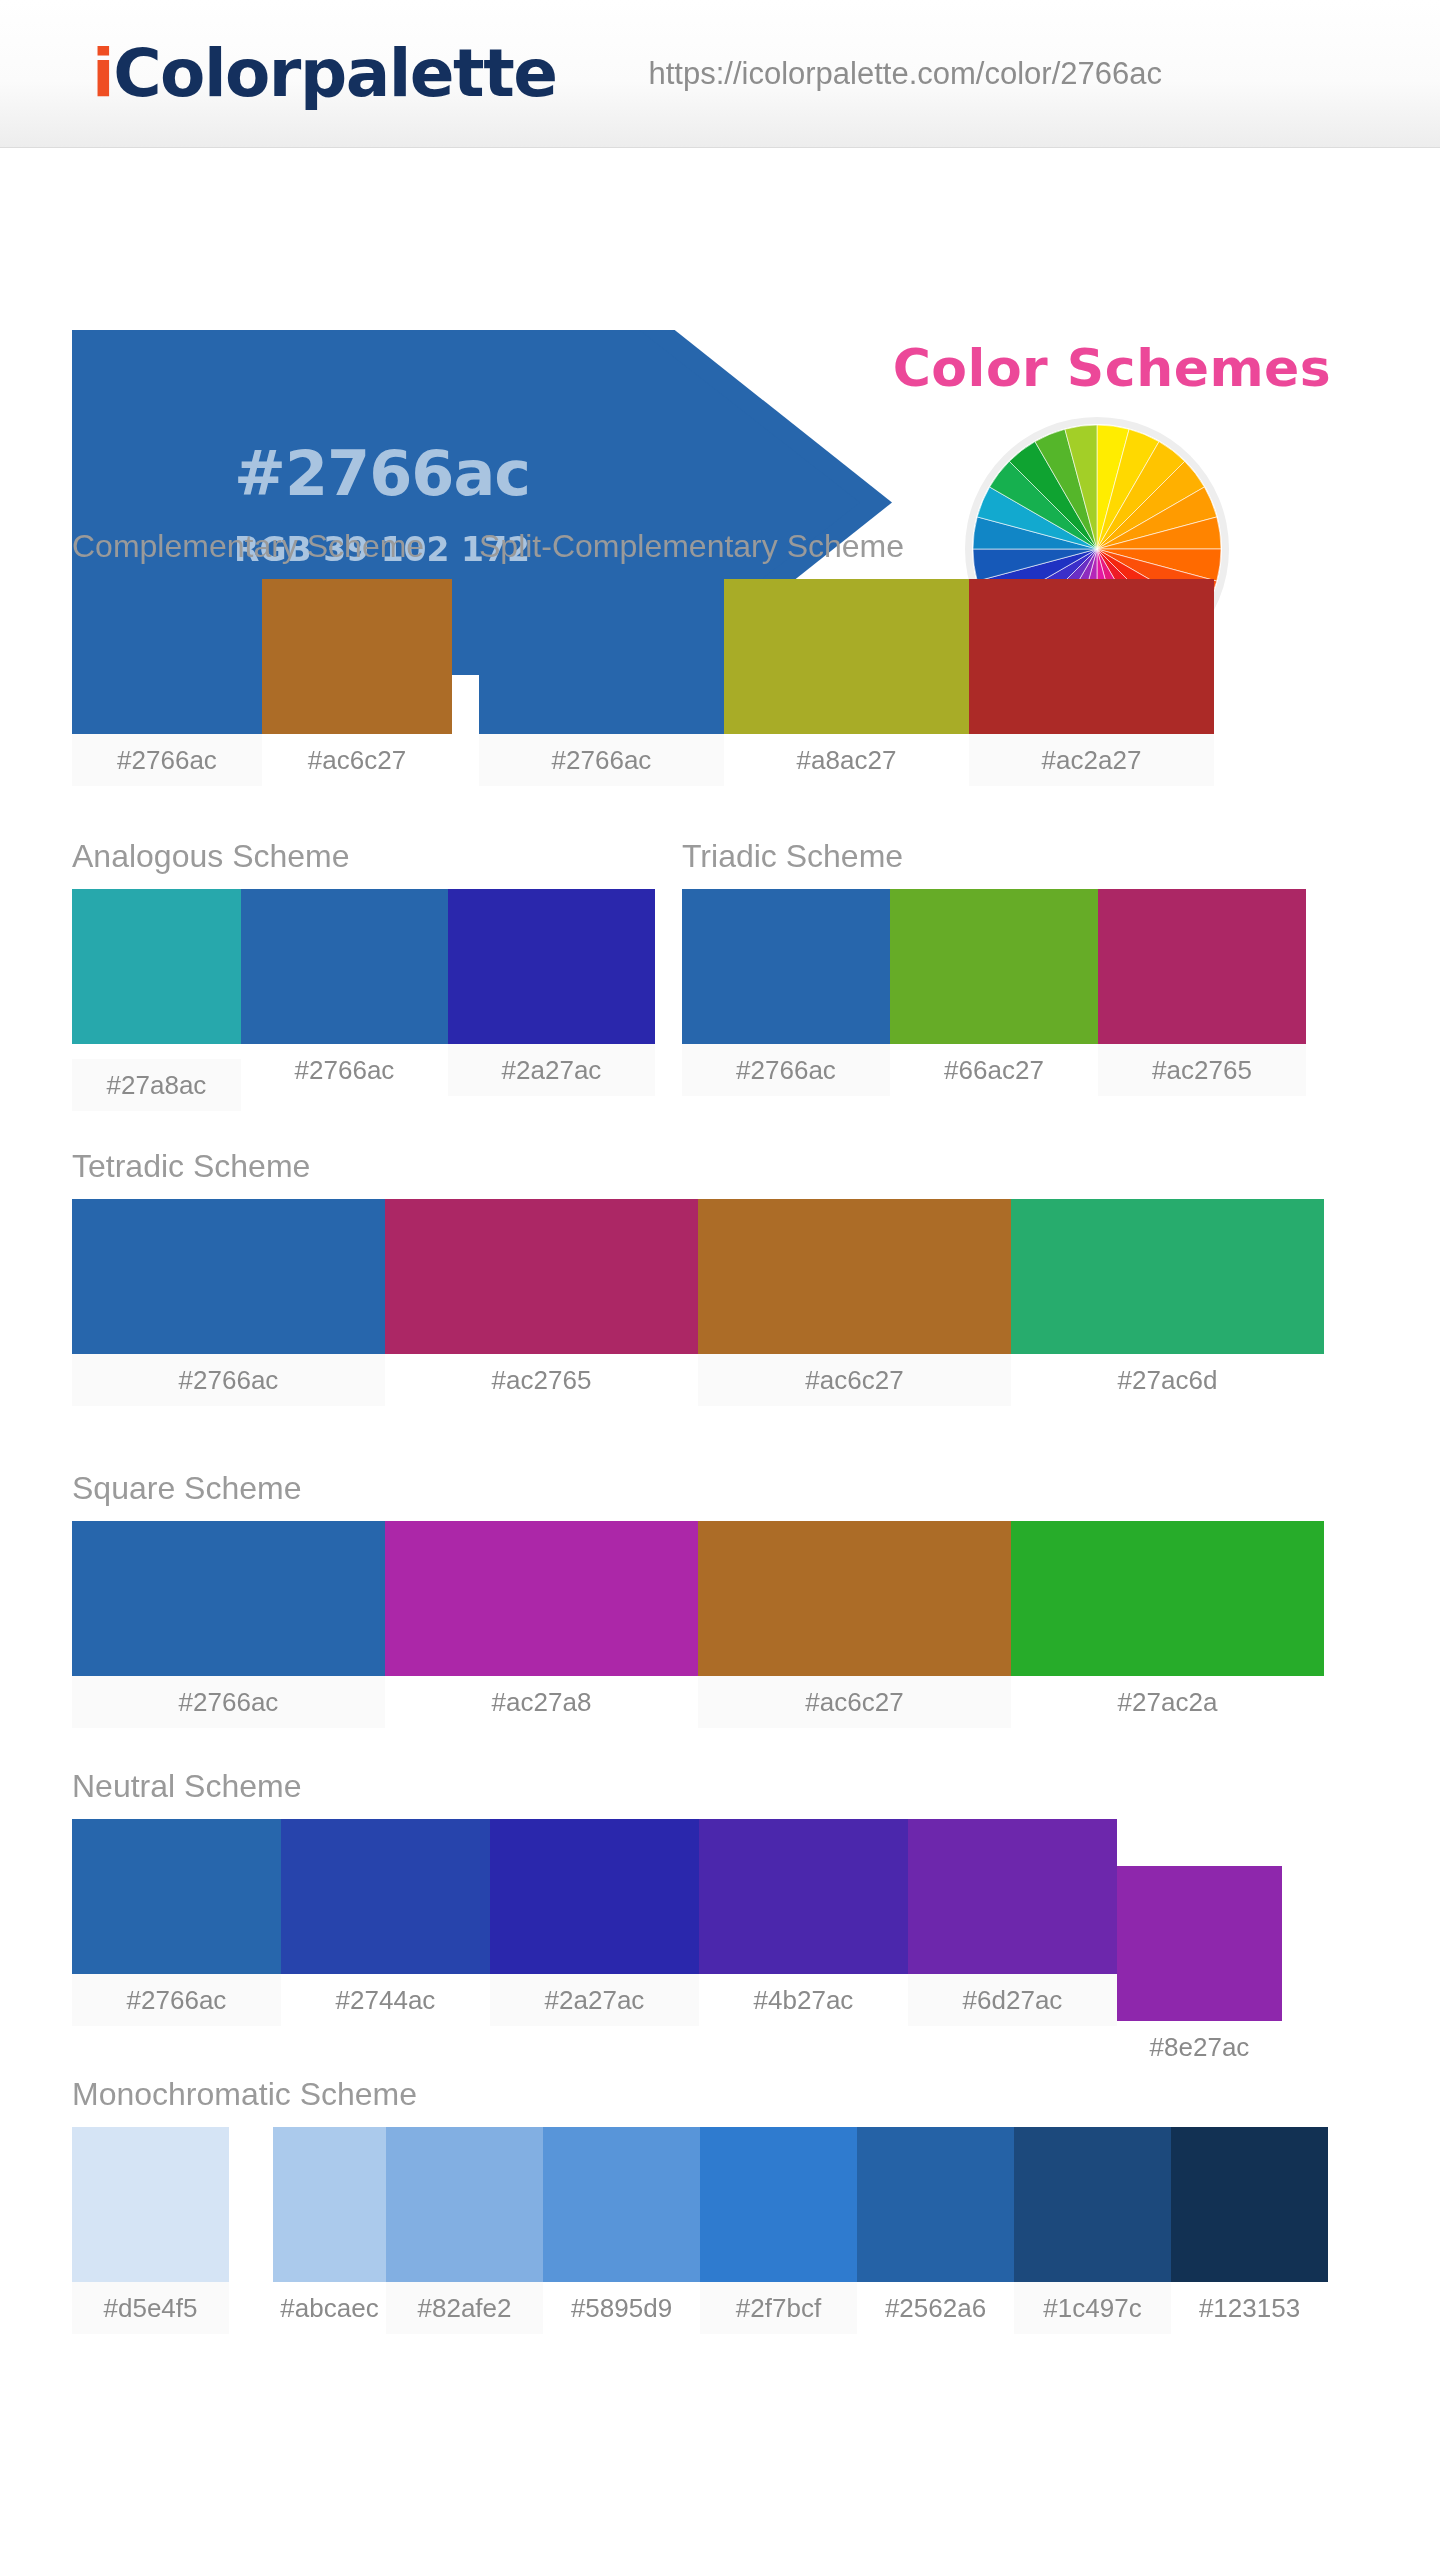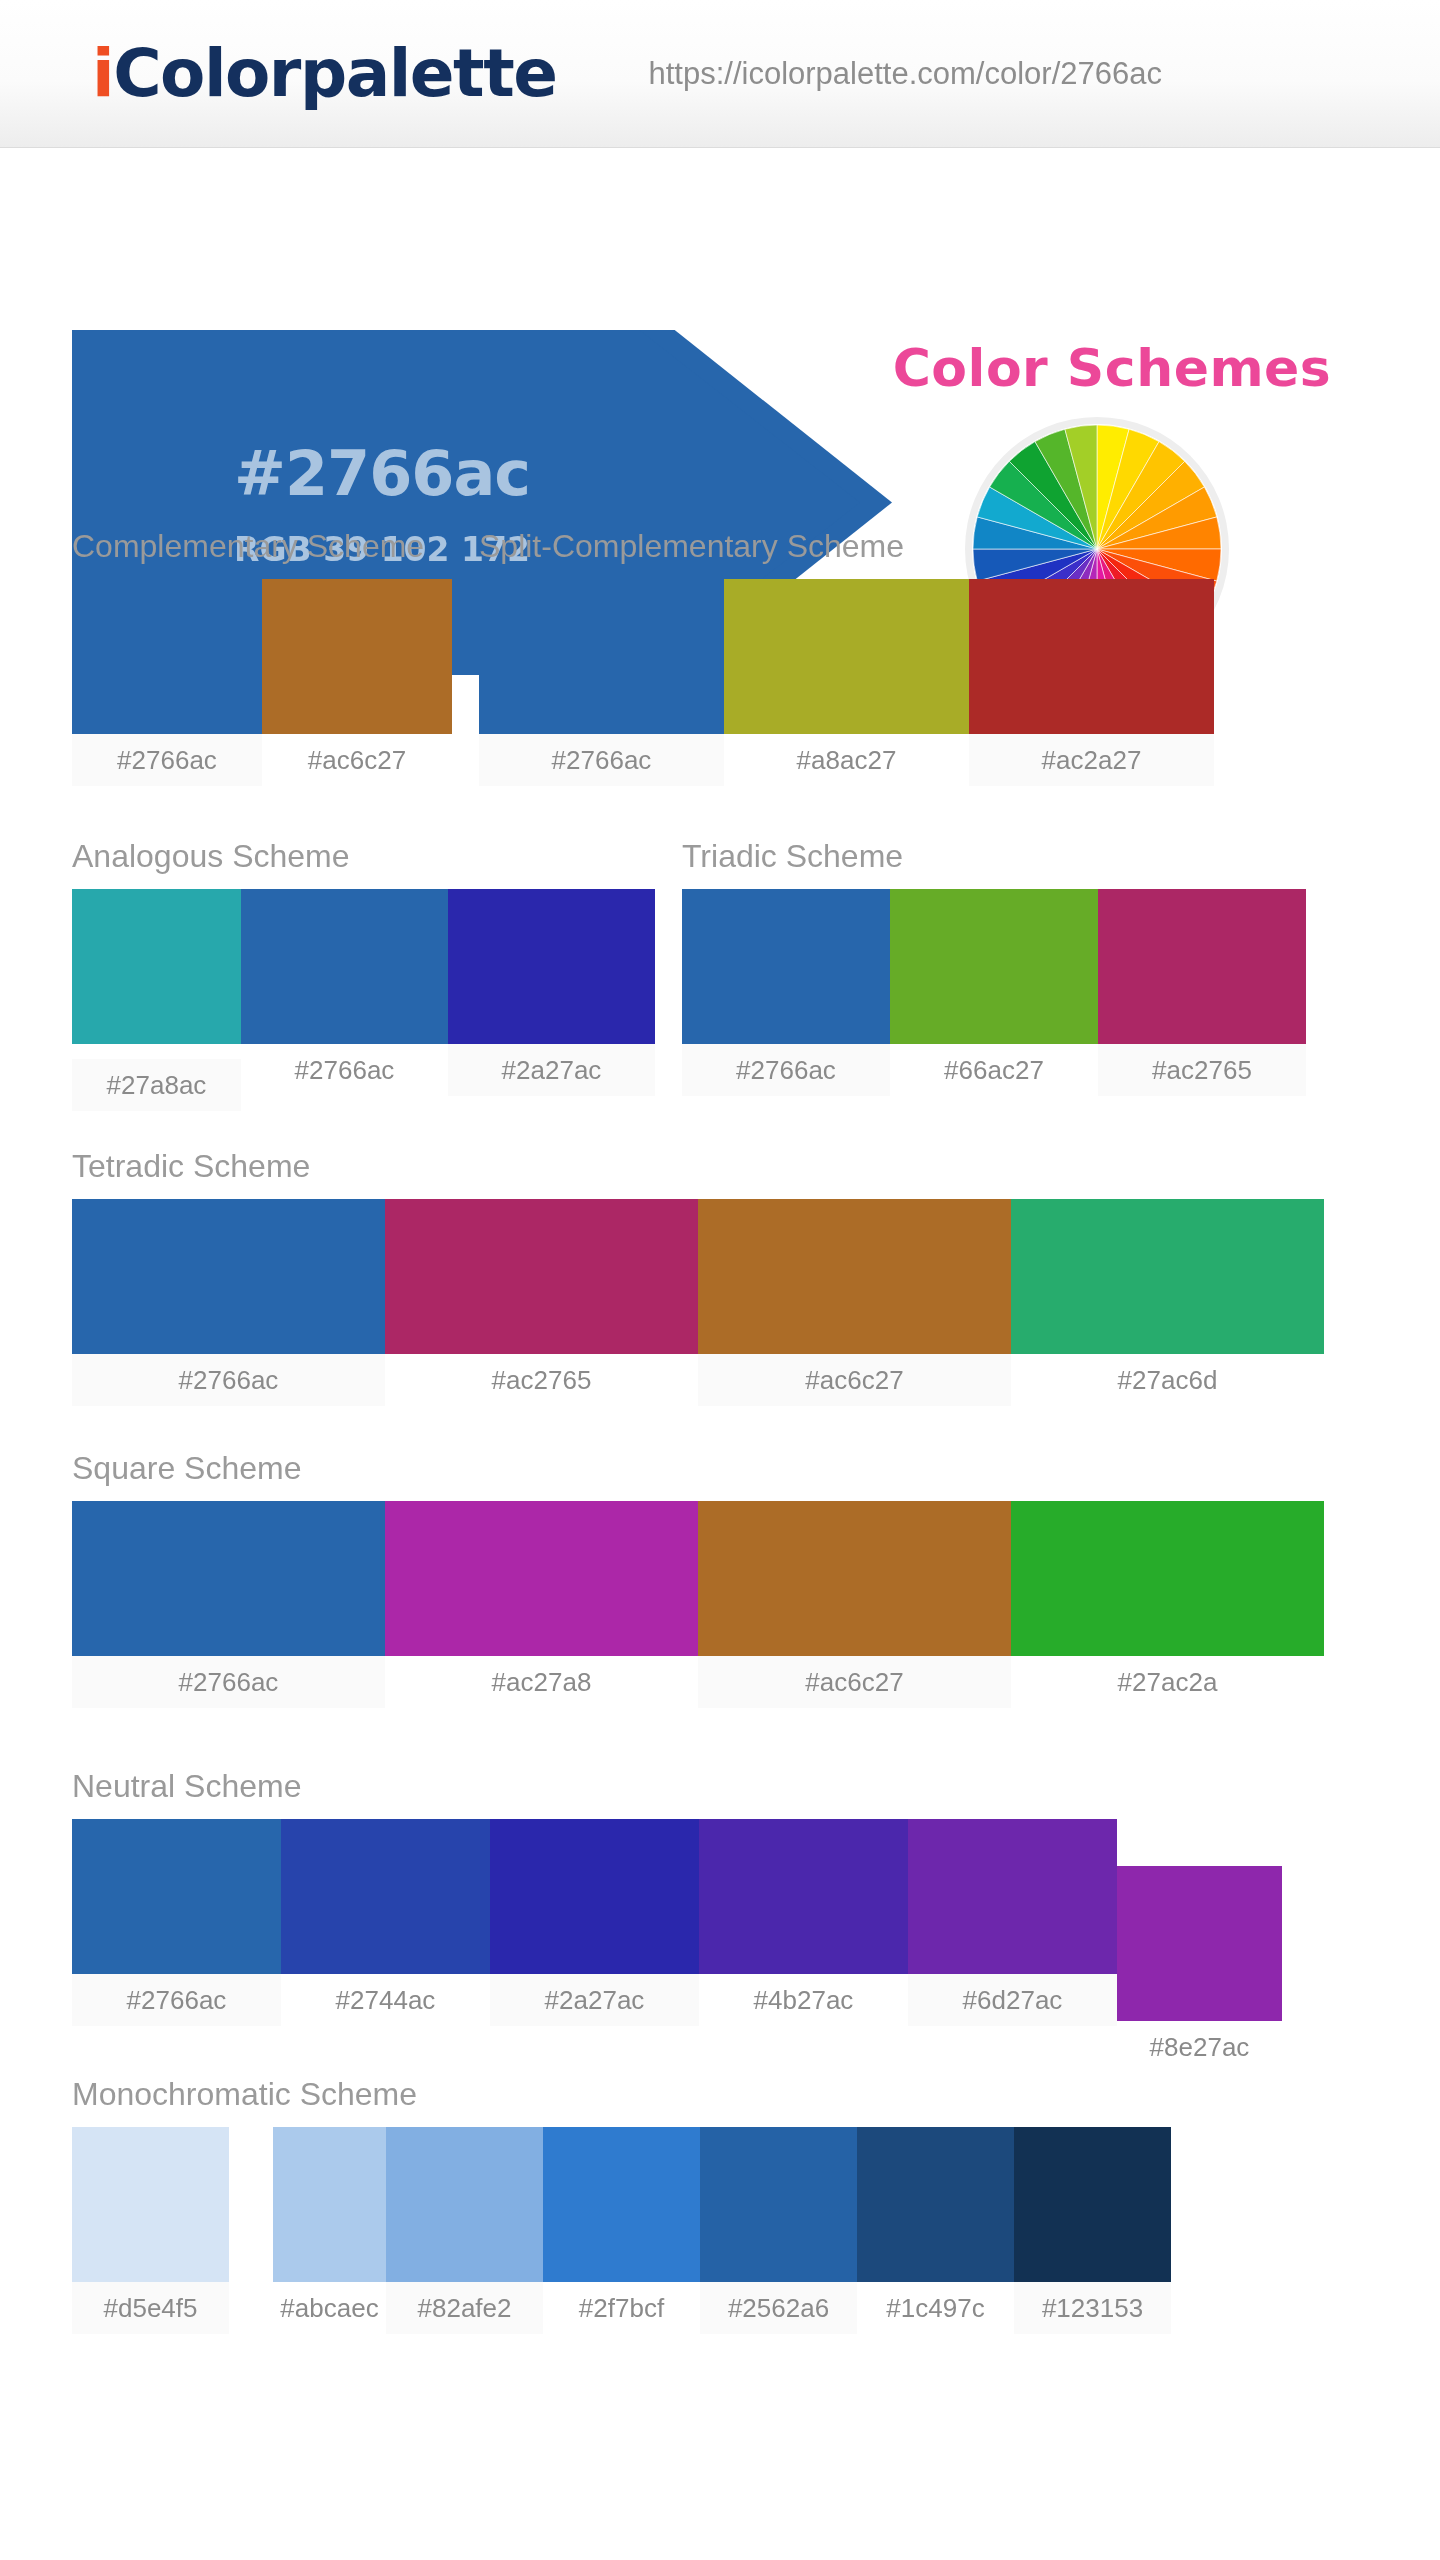--- a/index.html
+++ b/index.html
@@ -294,21 +294,21 @@
             <div class="swatch-color" style="background: rgb(172, 108, 39);"></div>
             <div class="swatch-hex">#ac6c27</div>
           </div>
           <div class="swatch-col" style="width: 313px;">
             <div class="swatch-color" style="background: rgb(39, 172, 109);"></div>
             <div class="swatch-hex">#27ac6d</div>
           </div>
         </div>
       </div>
     </div>
-    <div class="scheme-row" style="top: 922px; left: 72px;">
+    <div class="scheme-row" style="top: 942px; left: 72px;">
       <div class="scheme-block">
         <div class="scheme-label">Square Scheme</div>
         <div class="swatch-strip">
           <div class="swatch-col" style="width: 313px;">
             <div class="swatch-color" style="background: rgb(39, 102, 172);"></div>
             <div class="swatch-hex">#2766ac</div>
           </div>
           <div class="swatch-col" style="width: 313px;">
             <div class="swatch-color" style="background: rgb(172, 39, 168);"></div>
             <div class="swatch-hex">#ac27a8</div>
@@ -365,20 +365,24 @@
           </div>
           <div class="swatch-col" style="width: 157px; padding-left: 44px;">
             <div class="swatch-color" style="background: rgb(171, 202, 236);"></div>
             <div class="swatch-hex">#abcaec</div>
           </div>
           <div class="swatch-col" style="width: 157px;">
             <div class="swatch-color" style="background: rgb(130, 175, 226);"></div>
             <div class="swatch-hex">#82afe2</div>
           </div>
           <div class="swatch-col" style="width: 157px;">
+            <div class="swatch-color" style="background: rgb(88, 149, 217);"></div>
+            <div class="swatch-hex">#5895d9</div>
+          </div>
+          <div class="swatch-col" style="width: 157px;">
             <div class="swatch-color" style="background: rgb(47, 123, 207);"></div>
             <div class="swatch-hex">#2f7bcf</div>
           </div>
           <div class="swatch-col" style="width: 157px;">
             <div class="swatch-color" style="background: rgb(37, 98, 166);"></div>
             <div class="swatch-hex">#2562a6</div>
           </div>
           <div class="swatch-col" style="width: 157px;">
             <div class="swatch-color" style="background: rgb(28, 73, 124);"></div>
             <div class="swatch-hex">#1c497c</div>

